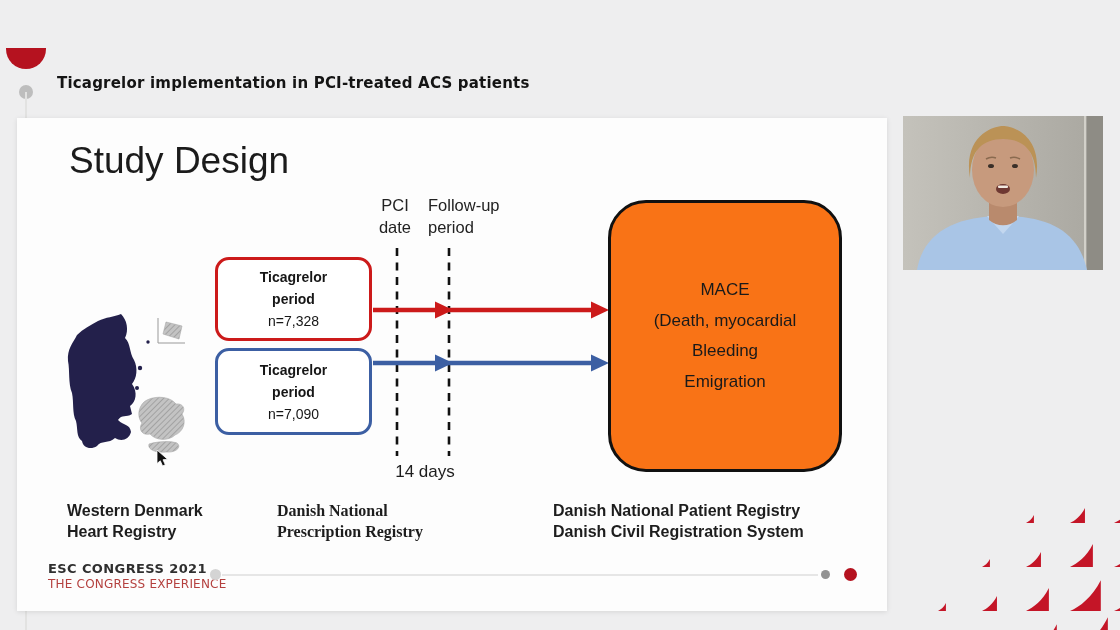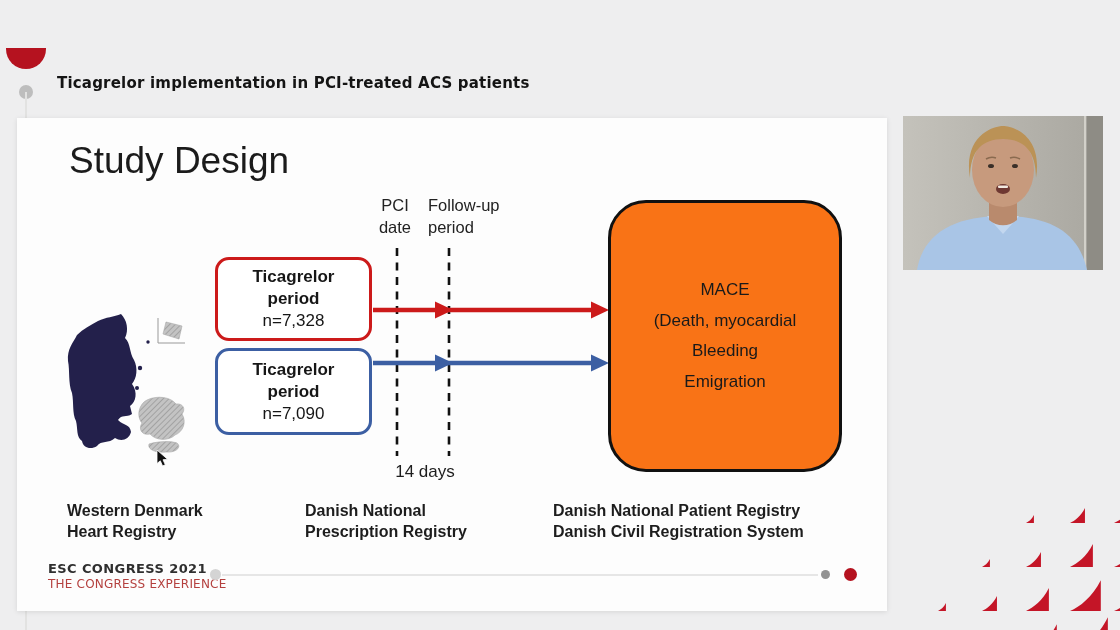--- a/index.html
+++ b/index.html
@@ -27,33 +27,33 @@
   .slide{position:absolute;left:17px;top:70px;width:870px;height:493px;background:#fdfdfd;
     box-shadow:0 1px 5px rgba(0,0,0,.10);}
   .slide-title{position:absolute;left:52px;top:22px;font-size:37px;color:#1b1b1b;}
 
   .marker-label{position:absolute;top:76px;font-size:16.5px;line-height:22px;color:#222;}
   .marker-label.m1{left:336px;width:84px;text-align:center;}
   .marker-label.m2{left:411px;text-align:left;}
 
   .cohort-box{position:absolute;left:198px;width:157px;border-radius:14px;background:#fff;
     display:flex;flex-direction:column;justify-content:center;align-items:center;
-    font-size:17px;line-height:22px;color:#161616;text-align:center;}
+    font-size:14px;line-height:22px;color:#161616;text-align:center;}
   .cohort-box .nm{font-weight:bold;}
   .box-tica{top:139px;height:84px;border:3px solid var(--arrow-red);}
   .box-clop{top:230px;height:87px;border:3px solid var(--arrow-blue);}
 
   .gap-label{position:absolute;left:358px;top:344px;width:100px;text-align:center;font-size:17px;color:#1d1d1d;}
 
   .mace-box{position:absolute;left:591px;top:82px;width:234px;height:272px;border:3px solid #111;
     border-radius:38px;background:#f97316;display:flex;flex-direction:column;justify-content:center;
     align-items:center;font-size:17px;line-height:30.5px;color:#1a1a1a;text-align:center;}
 
   .registry{position:absolute;top:382px;font-size:16px;font-weight:bold;line-height:21px;color:#1d1d1d;}
-  .reg1{left:50px;} .reg2{left:288px;} .reg3{left:536px;}
+  .reg1{left:50px;} .reg2{left:260px;font-family:Liberation Serif, serif;} .reg3{left:536px;}
 
   .esc-logo{position:absolute;left:31px;top:443px;font-family:"DejaVu Sans",sans-serif;}
   .esc-logo .l1{font-size:13px;font-weight:bold;color:#2f2f2f;letter-spacing:.4px;}
   .esc-logo .l2{font-size:12px;color:var(--logo-red);letter-spacing:.2px;margin-top:1px;}
 
   .progress-track{position:absolute;left:205px;top:456px;width:596px;height:2px;background:#e6e6e6;}
   .pdot{position:absolute;border-radius:50%;}
   .pdot-start{left:193px;top:451px;width:11px;height:11px;background:#d4d4d4;}
   .pdot-prev{left:804px;top:452px;width:9px;height:9px;background:#929292;}
   .pdot-current{left:827px;top:450px;width:13px;height:13px;background:var(--accent-red);}

